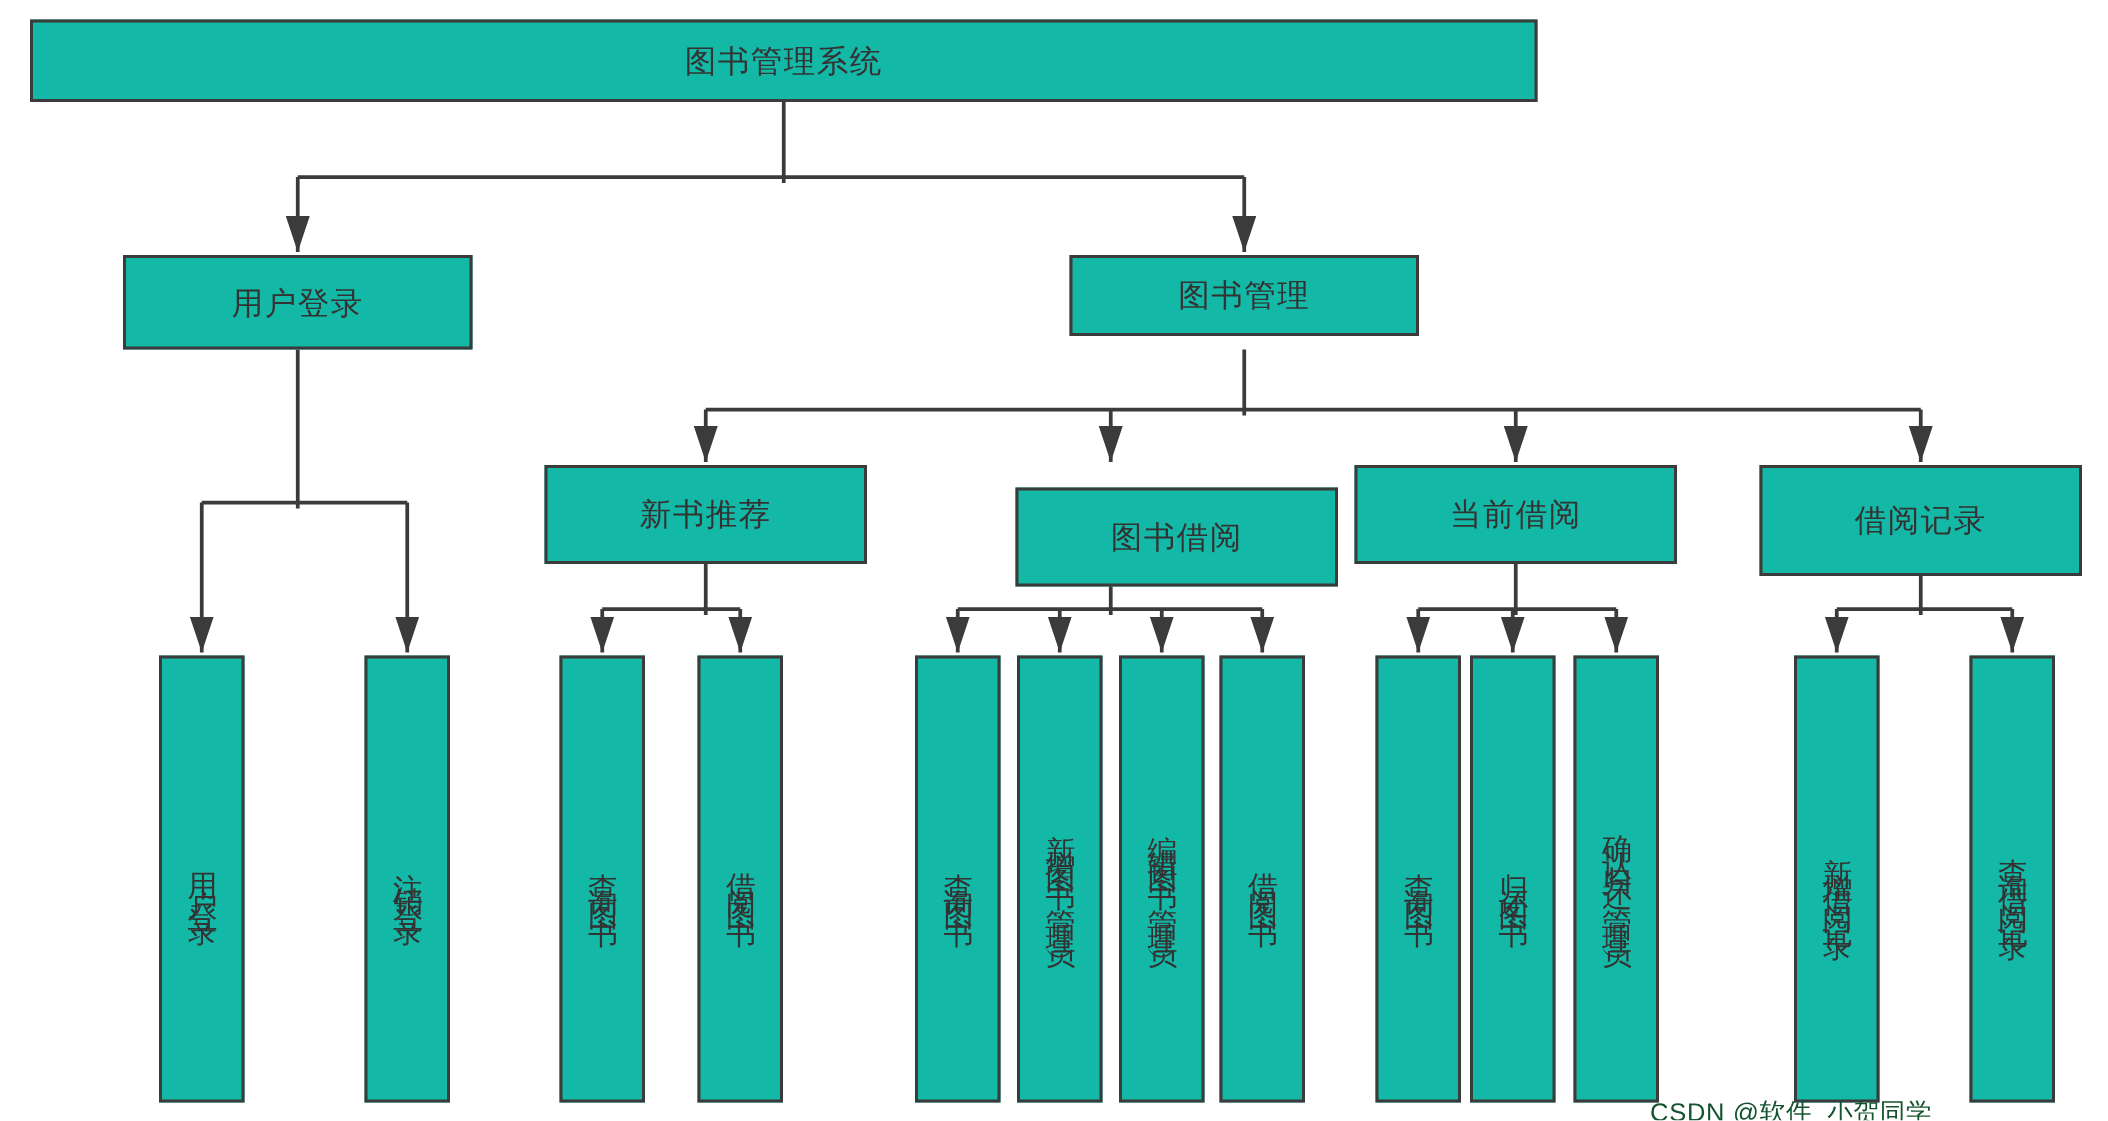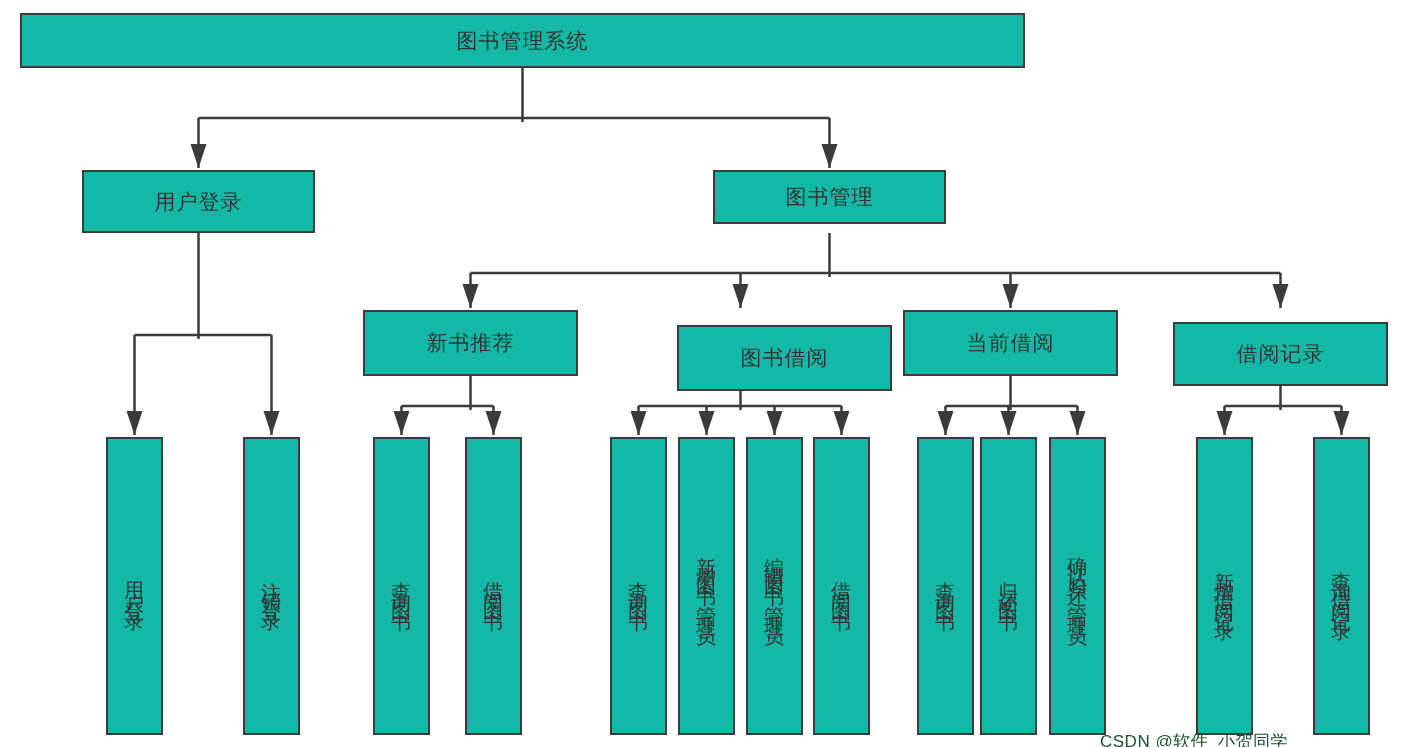--- a/index.html
+++ b/index.html
@@ -115,21 +115,21 @@
   </svg>
 
   <div class="hbox" style="left:20px; top:13px; width:1005px; height:55px;">图书管理系统</div>
 
   <div class="hbox" style="left:82px; top:170px; width:233px; height:63px;">用户登录</div>
   <div class="hbox" style="left:713px; top:170px; width:233px; height:54px;">图书管理</div>
 
   <div class="hbox" style="left:363px; top:310px; width:215px; height:66px;">新书推荐</div>
   <div class="hbox" style="left:633px; top:325px; width:215px; height:66px;margin-left:44px;">图书借阅</div>
   <div class="hbox" style="left:903px; top:310px; width:215px; height:66px;">当前借阅</div>
-  <div class="hbox" style="left:1173px; top:322px; width:215px; height:64px;">借阅记录</div>
+  <div class="hbox" style="left:1173px; top:310px; width:215px; height:74px;">借阅记录</div>
 
   <div class="vbox" style="left:106px;">
     <span class="vtext">用户登录</span>
   </div>
   <div class="vbox" style="left:243px;">
     <span class="vtext">注销登录</span>
   </div>
 
   <div class="vbox" style="left:373px;">
     <span class="vtext">查询图书</span>

